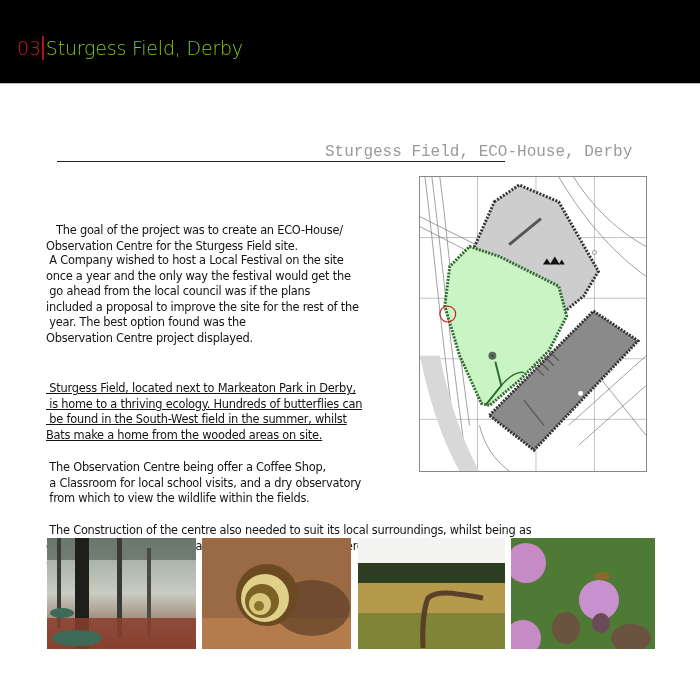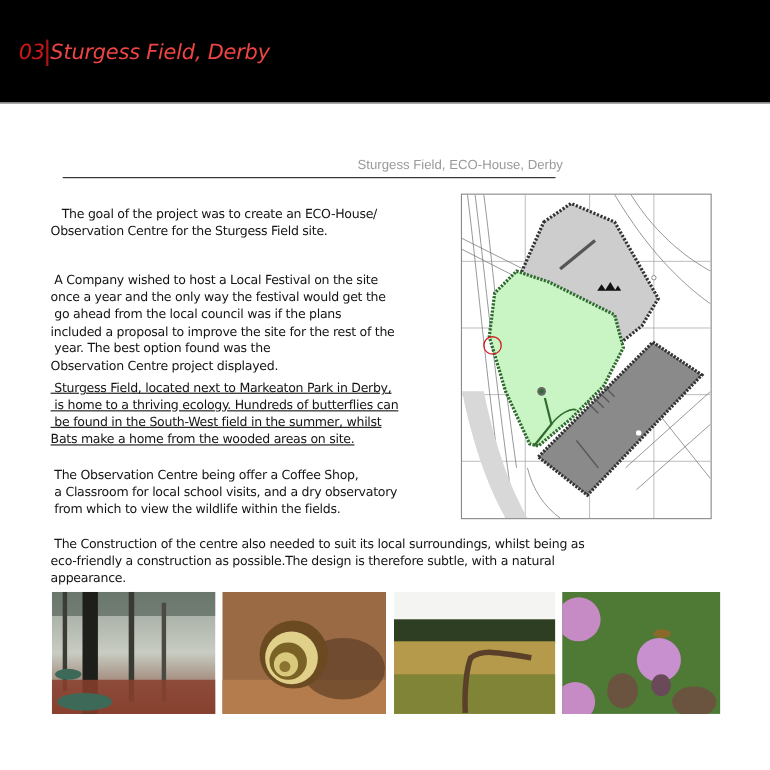--- a/index.html
+++ b/index.html
@@ -1,30 +1,30 @@
 <!DOCTYPE html>
 <html><head>
 <meta charset="utf-8">
 <style>
   * { margin:0; padding:0; box-sizing:border-box; }
   html, body { width:700px; height:700px; background:#ffffff; overflow:hidden; }
   body { position:relative; font-family:"DejaVu Sans", sans-serif; color:#1a1a1a; }
 
-  .header { position:absolute; left:0; top:0; width:700px; height:94px; background:#000; border-bottom:1px solid #bdbdbd;font-style:italic; }
+  .header { position:absolute; left:0; top:0; width:700px; height:84px; background:#000; border-bottom:1px solid #bdbdbd; }
   .header .title { position:absolute; left:17px; top:35px; height:26px; display:flex; align-items:center; font-family:"DejaVu Sans", sans-serif; font-size:19px; font-weight:300; letter-spacing:-0.2px; }
   .header .num { color:#d01818; }
   .header .sep { display:inline-block; width:2px; height:24px; background:#b01515; margin:0 2px 0 1px; }
-  .header .name { color:#ef4444; }
+  .header .name { color:#84cc16; }
 
-  .subtitle { position:absolute; left:325px; top:143px; font-family:Liberation Sans, sans-serif; font-size:12px; color:#9a9a9a; }
+  .subtitle { position:absolute; left:325px; top:143px; font-family:Liberation Mono, monospace; font-size:16px; color:#9a9a9a; }
   .rule { position:absolute; left:57px; top:161px; width:448px; height:1px; background:#222; }
 
-  .body-text { position:absolute; left:46px; font-family:"DejaVu Sans", sans-serif; font-size:11.4px; line-height:15.6px; color:#141414; white-space:pre; letter-spacing:-0.25px; }
+  .body-text { position:absolute; left:46px; font-family:"DejaVu Sans", sans-serif; font-size:11.4px; line-height:15.6px; color:#141414; white-space:pre; letter-spacing:-0.25px;margin-top:36px; }
   #p1 { top:187px; }
-  #p2 { top:247px; }
+  #p2 { top:217px; }
   #p3 { top:345px;text-decoration:underline; }
   #p4 { top:424px; }
   #p5 { top:487px; }
 
   .map { position:absolute; left:419px; top:176px; width:228px; height:296px; background:#fff; border:1px solid #888; overflow:hidden; }
   .map svg { width:100%; height:100%; display:block; }
 
   .photo { position:absolute; top:538px; height:111px; overflow:hidden; }
   .photo svg { width:100%; height:100%; display:block; }
   #ph1 { left:47px; width:149px; }

